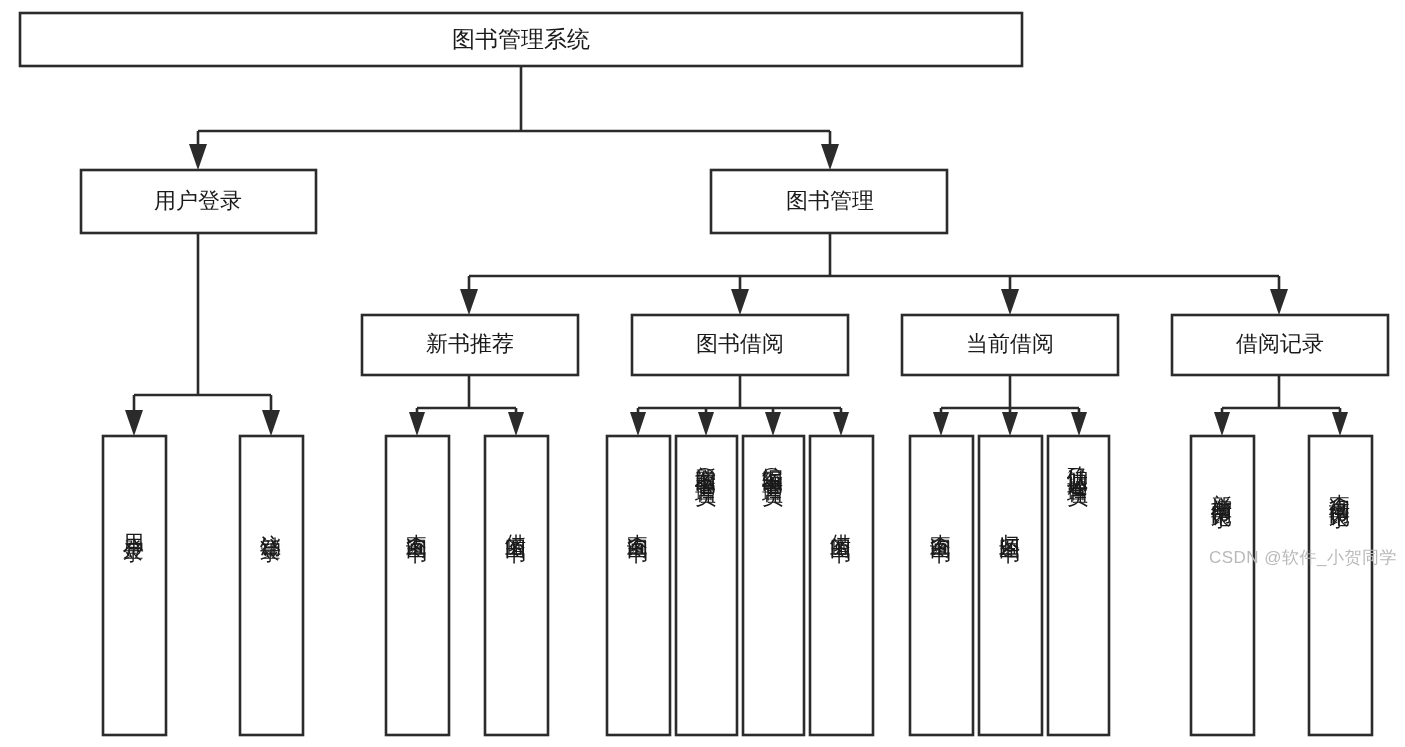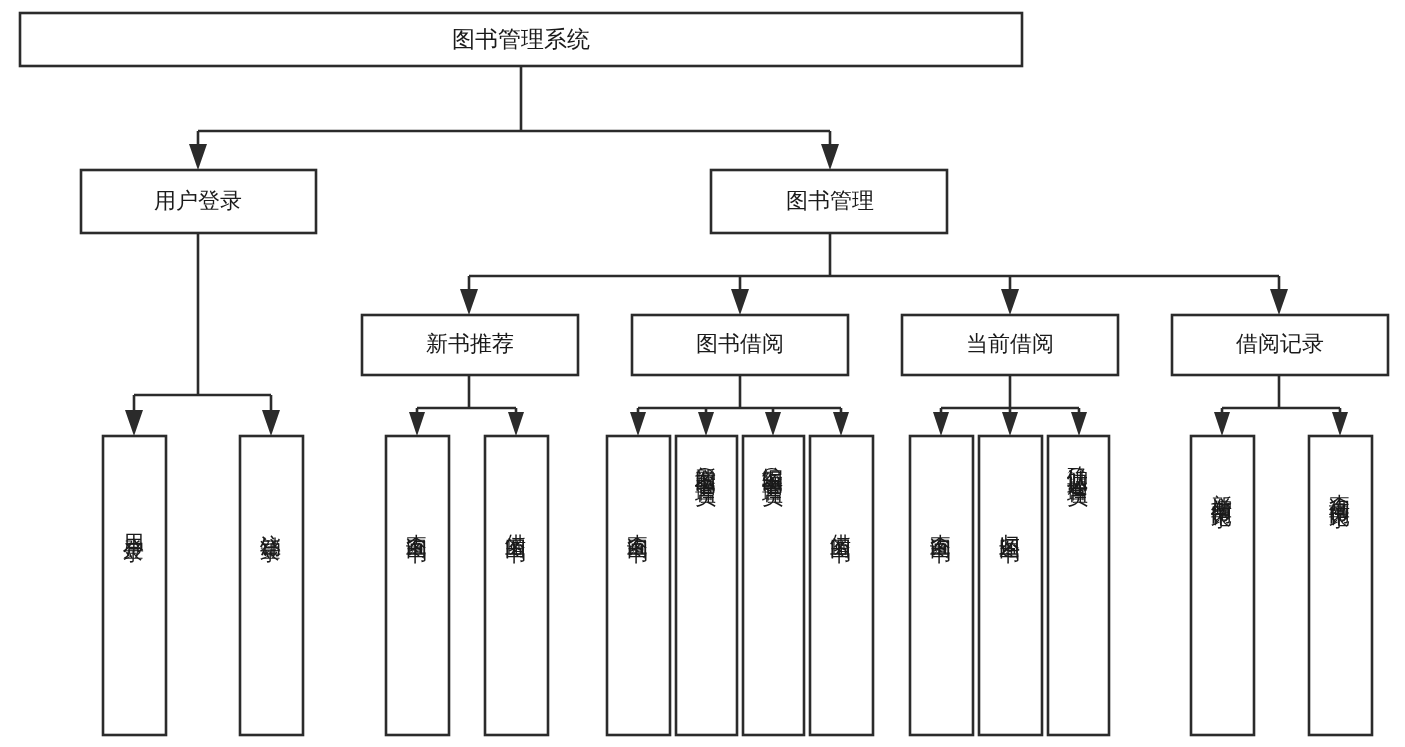--- a/index.html
+++ b/index.html
@@ -242,13 +242,14 @@
       <text class="node-label node-label-vertical" x="1222" y="477">新增借阅记录</text>
     </g>
 
     <g>
       <rect class="node-box" x="1309" y="436" width="63" height="299"></rect>
       <text class="node-label node-label-vertical" x="1340" y="477">查询借阅记录</text>
     </g>
 
   </svg>
 
+  <div class="watermark">CSDN @软件_小贺同学</div>
 </div>
 
 </body></html>

